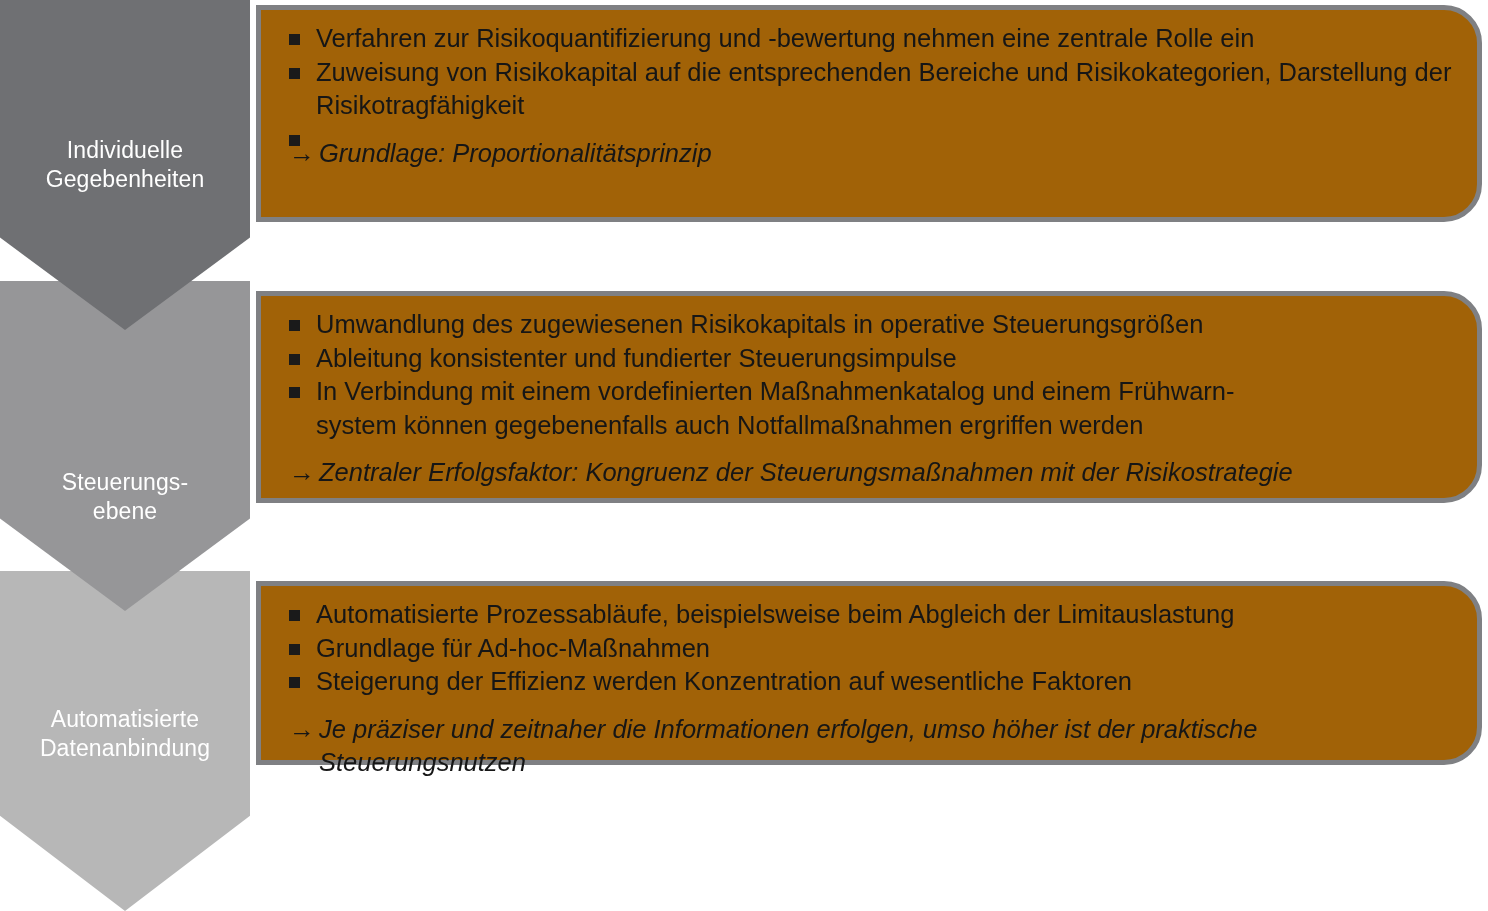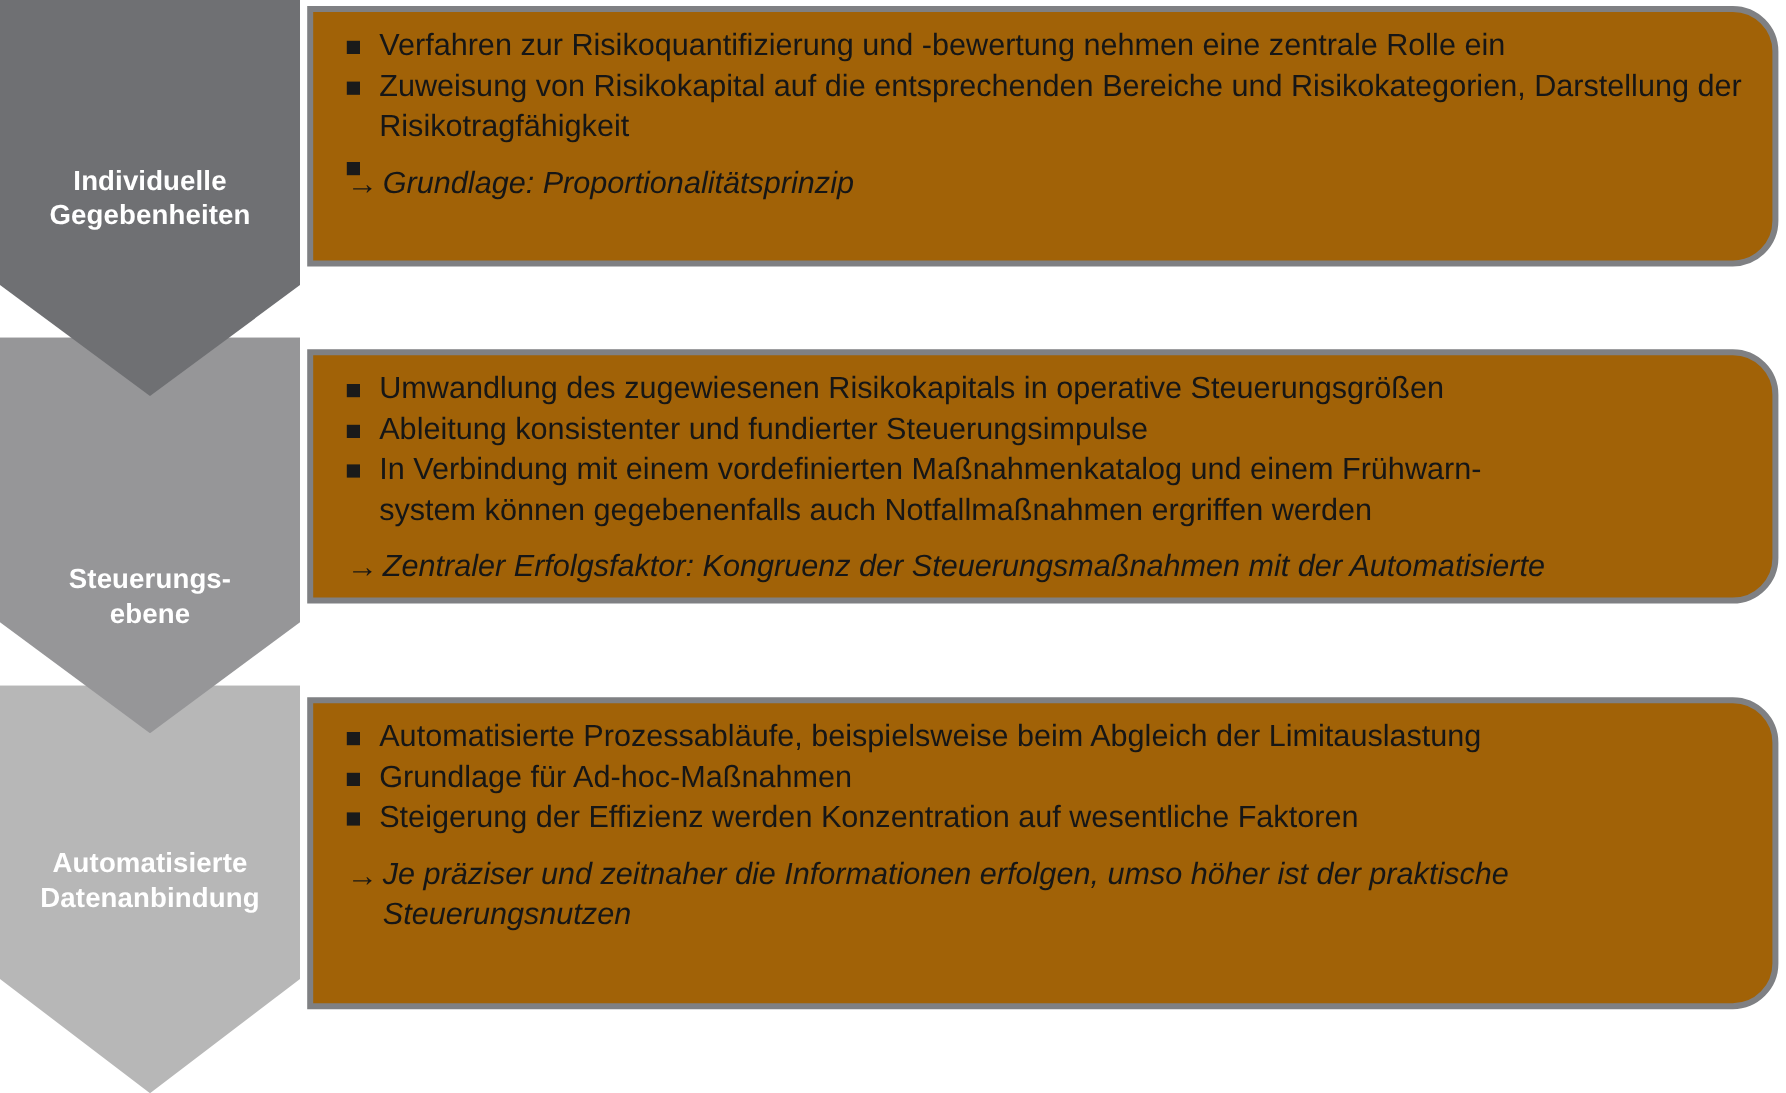--- a/index.html
+++ b/index.html
@@ -28,21 +28,21 @@
     position: absolute;
     inset: 0;
     clip-path: polygon(0% 0%, 100% 0%, 100% 72.0%, 50% 100%, 0% 72.0%);
   }
   .chevron .label {
     position: absolute;
     left: 0;
     width: 250px;
     text-align: center;
     color: #ffffff;
-    font-weight: bold;
+    font-weight: normal;
     font-size: 23px;
     line-height: 29px;
     letter-spacing: 0.1px;
     white-space: pre-line;
   }
 
   
   #chev-1 { top: 0px;   height: 330px; z-index: 5; }
   #chev-1 .shape { background: #6f7073; }
 
@@ -75,21 +75,21 @@
     position: absolute;
     left: -9px;
     top: -5px;
     bottom: -5px;
     width: 10px;
     background: transparent;
   }
 
   #panel-1 { top: 5px;   height: 217px; }
   #panel-2 { top: 291px; height: 212px; }
-  #panel-3 { top: 581px; height: 260px; }
+  #panel-3 { top: 581px; height: 184px; }
 
   
   ul.bullets {
     list-style: none;
     margin: 0;
     padding: 0;
   }
   ul.bullets li {
     position: relative;
     padding-left: 27px;
@@ -182,21 +182,21 @@
         <span class="nowrap">Ableitung konsistenter und fundierter Steuerungsimpulse</span>
       </li>
       <li>
         <span class="sq"></span>
         <span class="nowrap">In Verbindung mit einem vordefinierten Maßnahmenkatalog und einem Frühwarn-
 system können gegebenenfalls auch Notfallmaßnahmen ergriffen werden</span>
       </li>
     </ul>
     <div class="concl">
       <span class="arrow">→</span>
-      <span class="nowrap">Zentraler Erfolgsfaktor: Kongruenz der Steuerungsmaßnahmen mit der Automatisierte</span>
+      <span class="nowrap">Zentraler Erfolgsfaktor: Kongruenz der Steuerungsmaßnahmen mit der Risikostrategie</span>
     </div>
   </div>
 
   <div class="panel" id="panel-3">
     <ul class="bullets">
       <li>
         <span class="sq"></span>
         <span class="nowrap">Automatisierte Prozessabläufe, beispielsweise beim Abgleich der Limitauslastung</span>
       </li>
       <li>

